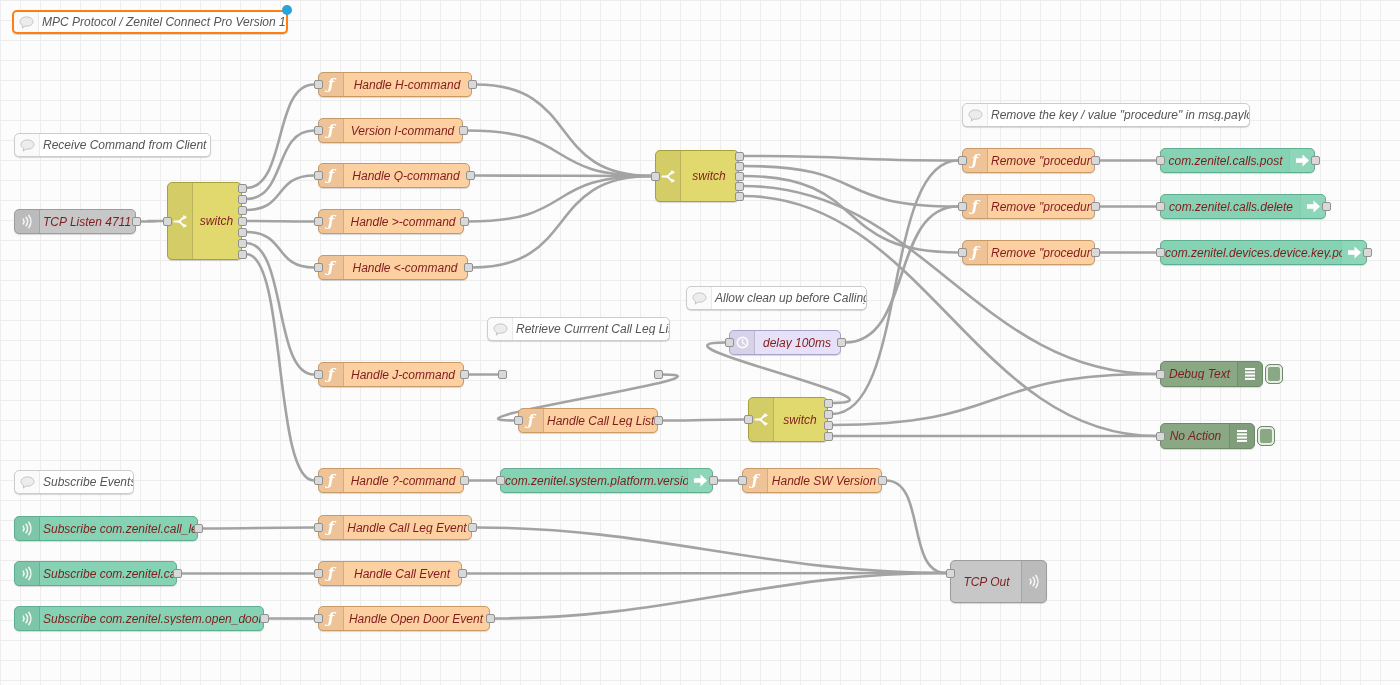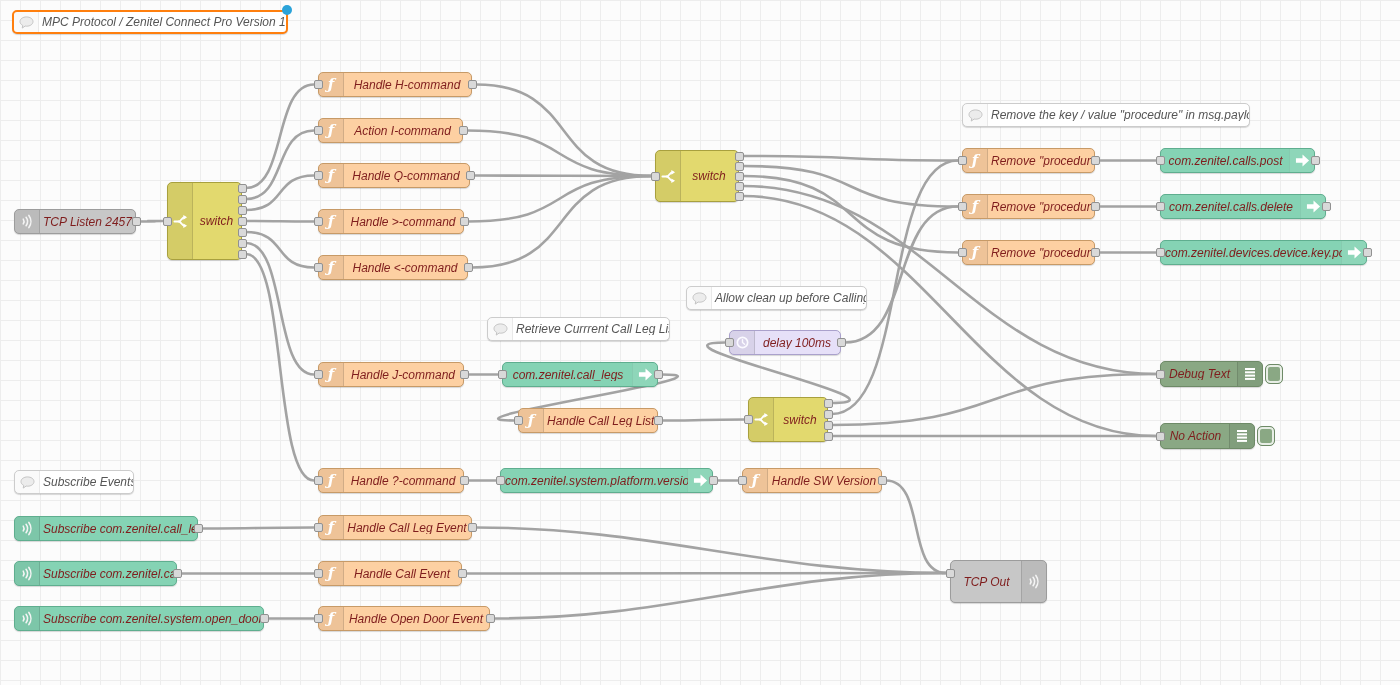--- a/index.html
+++ b/index.html
@@ -97,20 +97,28 @@
     </svg>
 <div class="node comment selected pad-l" style="left: 12px; top: 10px; width: 276px; height: 24px; background: rgb(255, 255, 255); border-color: rgb(255, 127, 14);">
       <span class="band left">
         <svg width="15" height="13" viewBox="0 0 16 14">
           <path d="M8 1 C4 1 1 3.2 1 6 c0 1.7 1.1 3.2 2.9 4.1 L3.4 13 6.6 10.8 C7 10.9 7.5 11 8 11 c4 0 7-2.2 7-5 s-3-5-7-5z" fill="#ececec" stroke="#c0c0c0" stroke-width="1"></path>
         </svg>
       </span>
       <span class="label">MPC Protocol / Zenitel Connect Pro Version 1.0.0</span>
     </div>
     <div class="changed-dot" style="left: 282px; top: 5px; background: rgb(43, 163, 217);"></div>
+    <div class="node comment pad-l" style="left: 14px; top: 133px; width: 197px; height: 24px; background: rgb(255, 255, 255); border-color: rgb(204, 204, 204);">
+      <span class="band left">
+        <svg width="15" height="13" viewBox="0 0 16 14">
+          <path d="M8 1 C4 1 1 3.2 1 6 c0 1.7 1.1 3.2 2.9 4.1 L3.4 13 6.6 10.8 C7 10.9 7.5 11 8 11 c4 0 7-2.2 7-5 s-3-5-7-5z" fill="#ececec" stroke="#c0c0c0" stroke-width="1"></path>
+        </svg>
+      </span>
+      <span class="label">Receive Command from Client</span>
+    </div>
     <div class="node comment pad-l" style="left: 962px; top: 103px; width: 288px; height: 24px; background: rgb(255, 255, 255); border-color: rgb(204, 204, 204);">
       <span class="band left">
         <svg width="15" height="13" viewBox="0 0 16 14">
           <path d="M8 1 C4 1 1 3.2 1 6 c0 1.7 1.1 3.2 2.9 4.1 L3.4 13 6.6 10.8 C7 10.9 7.5 11 8 11 c4 0 7-2.2 7-5 s-3-5-7-5z" fill="#ececec" stroke="#c0c0c0" stroke-width="1"></path>
         </svg>
       </span>
       <span class="label">Remove the key / value "procedure" in msg.payload</span>
     </div>
     <div class="node comment pad-l" style="left: 487px; top: 317px; width: 183px; height: 24px; background: rgb(255, 255, 255); border-color: rgb(204, 204, 204);">
       <span class="band left">
@@ -139,21 +147,21 @@
     <div class="node tcpin pad-l" style="left: 14px; top: 209px; width: 122px; height: 25px; background: rgb(199, 199, 199); border-color: rgb(156, 156, 156);">
       <span class="band left">
         <svg width="14" height="15" viewBox="0 0 14 16">
           <g stroke="#f4f4f4" stroke-width="1.7" fill="none" stroke-linecap="round">
             <path d="M3 5.5 a4.5 4.5 0 0 1 0 5"></path>
             <path d="M6 3.5 a7.5 7.5 0 0 1 0 9"></path>
             <path d="M9 1.5 a11 11 0 0 1 0 13"></path>
           </g>
         </svg>
       </span>
-      <span class="label">TCP Listen 2457</span>
+      <span class="label">TCP Listen 4711</span>
     </div>
     <div class="node switch pad-l" style="left: 167px; top: 182px; width: 75px; height: 78px; background: rgb(226, 217, 110); border-color: rgb(168, 160, 62);">
       <span class="band left">
         <svg width="15" height="15" viewBox="0 0 16 16">
           <g stroke="#fff" stroke-width="2" fill="none" stroke-linecap="round">
             <path d="M1.5 8 H6 C9 8 9 3.5 12.5 3.5"></path>
             <path d="M6 8 C9 8 9 12.5 12.5 12.5"></path>
           </g>
           <path d="M11 1 l4 2.5 -4 2.5z" fill="#fff"></path>
           <path d="M11 10 l4 2.5 -4 2.5z" fill="#fff"></path>
@@ -164,21 +172,21 @@
     <div class="node function pad-l" style="left: 318px; top: 72px; width: 154px; height: 25px; background: rgb(253, 208, 162); border-color: rgb(199, 154, 103);">
       <span class="band left">
         <span class="fx-glyph">ƒ</span>
       </span>
       <span class="label">Handle H-command</span>
     </div>
     <div class="node function pad-l" style="left: 318px; top: 118px; width: 145px; height: 25px; background: rgb(253, 208, 162); border-color: rgb(199, 154, 103);">
       <span class="band left">
         <span class="fx-glyph">ƒ</span>
       </span>
-      <span class="label">Action I-command</span>
+      <span class="label">Version I-command</span>
     </div>
     <div class="node function pad-l" style="left: 318px; top: 163px; width: 152px; height: 25px; background: rgb(253, 208, 162); border-color: rgb(199, 154, 103);">
       <span class="band left">
         <span class="fx-glyph">ƒ</span>
       </span>
       <span class="label">Handle Q-command</span>
     </div>
     <div class="node function pad-l" style="left: 318px; top: 209px; width: 146px; height: 25px; background: rgb(253, 208, 162); border-color: rgb(199, 154, 103);">
       <span class="band left">
         <span class="fx-glyph">ƒ</span>
@@ -244,28 +252,20 @@
           <path d="M2 5.5 h7 V1.5 L16 8 l-7 6.5 V10.5 H2 z" fill="#fff"></path>
         </svg>
       </span>
       <span class="label">com.zenitel.devices.device.key.post</span>
     </div>
     <div class="node function pad-l" style="left: 318px; top: 362px; width: 146px; height: 25px; background: rgb(253, 208, 162); border-color: rgb(199, 154, 103);">
       <span class="band left">
         <span class="fx-glyph">ƒ</span>
       </span>
       <span class="label">Handle J-command</span>
-    </div>
-    <div class="node linkcall pad-r" style="left: 502px; top: 362px; width: 156px; height: 25px; background: rgb(133, 211, 180); border-color: rgb(95, 174, 143);">
-      <span class="band right" style="background: rgba(255, 255, 255, 0.08); border-color: rgba(0, 0, 0, 0.05);">
-        <svg width="17" height="15" viewBox="0 0 18 16">
-          <path d="M2 5.5 h7 V1.5 L16 8 l-7 6.5 V10.5 H2 z" fill="#fff"></path>
-        </svg>
-      </span>
-      <span class="label">com.zenitel.call_legs</span>
     </div>
     <div class="node function pad-l" style="left: 518px; top: 408px; width: 140px; height: 25px; background: rgb(253, 208, 162); border-color: rgb(199, 154, 103);">
       <span class="band left">
         <span class="fx-glyph">ƒ</span>
       </span>
       <span class="label">Handle Call Leg List</span>
     </div>
     <div class="node switch pad-l" style="left: 748px; top: 397px; width: 80px; height: 45px; background: rgb(226, 217, 110); border-color: rgb(168, 160, 62);">
       <span class="band left">
         <svg width="15" height="15" viewBox="0 0 16 16">

